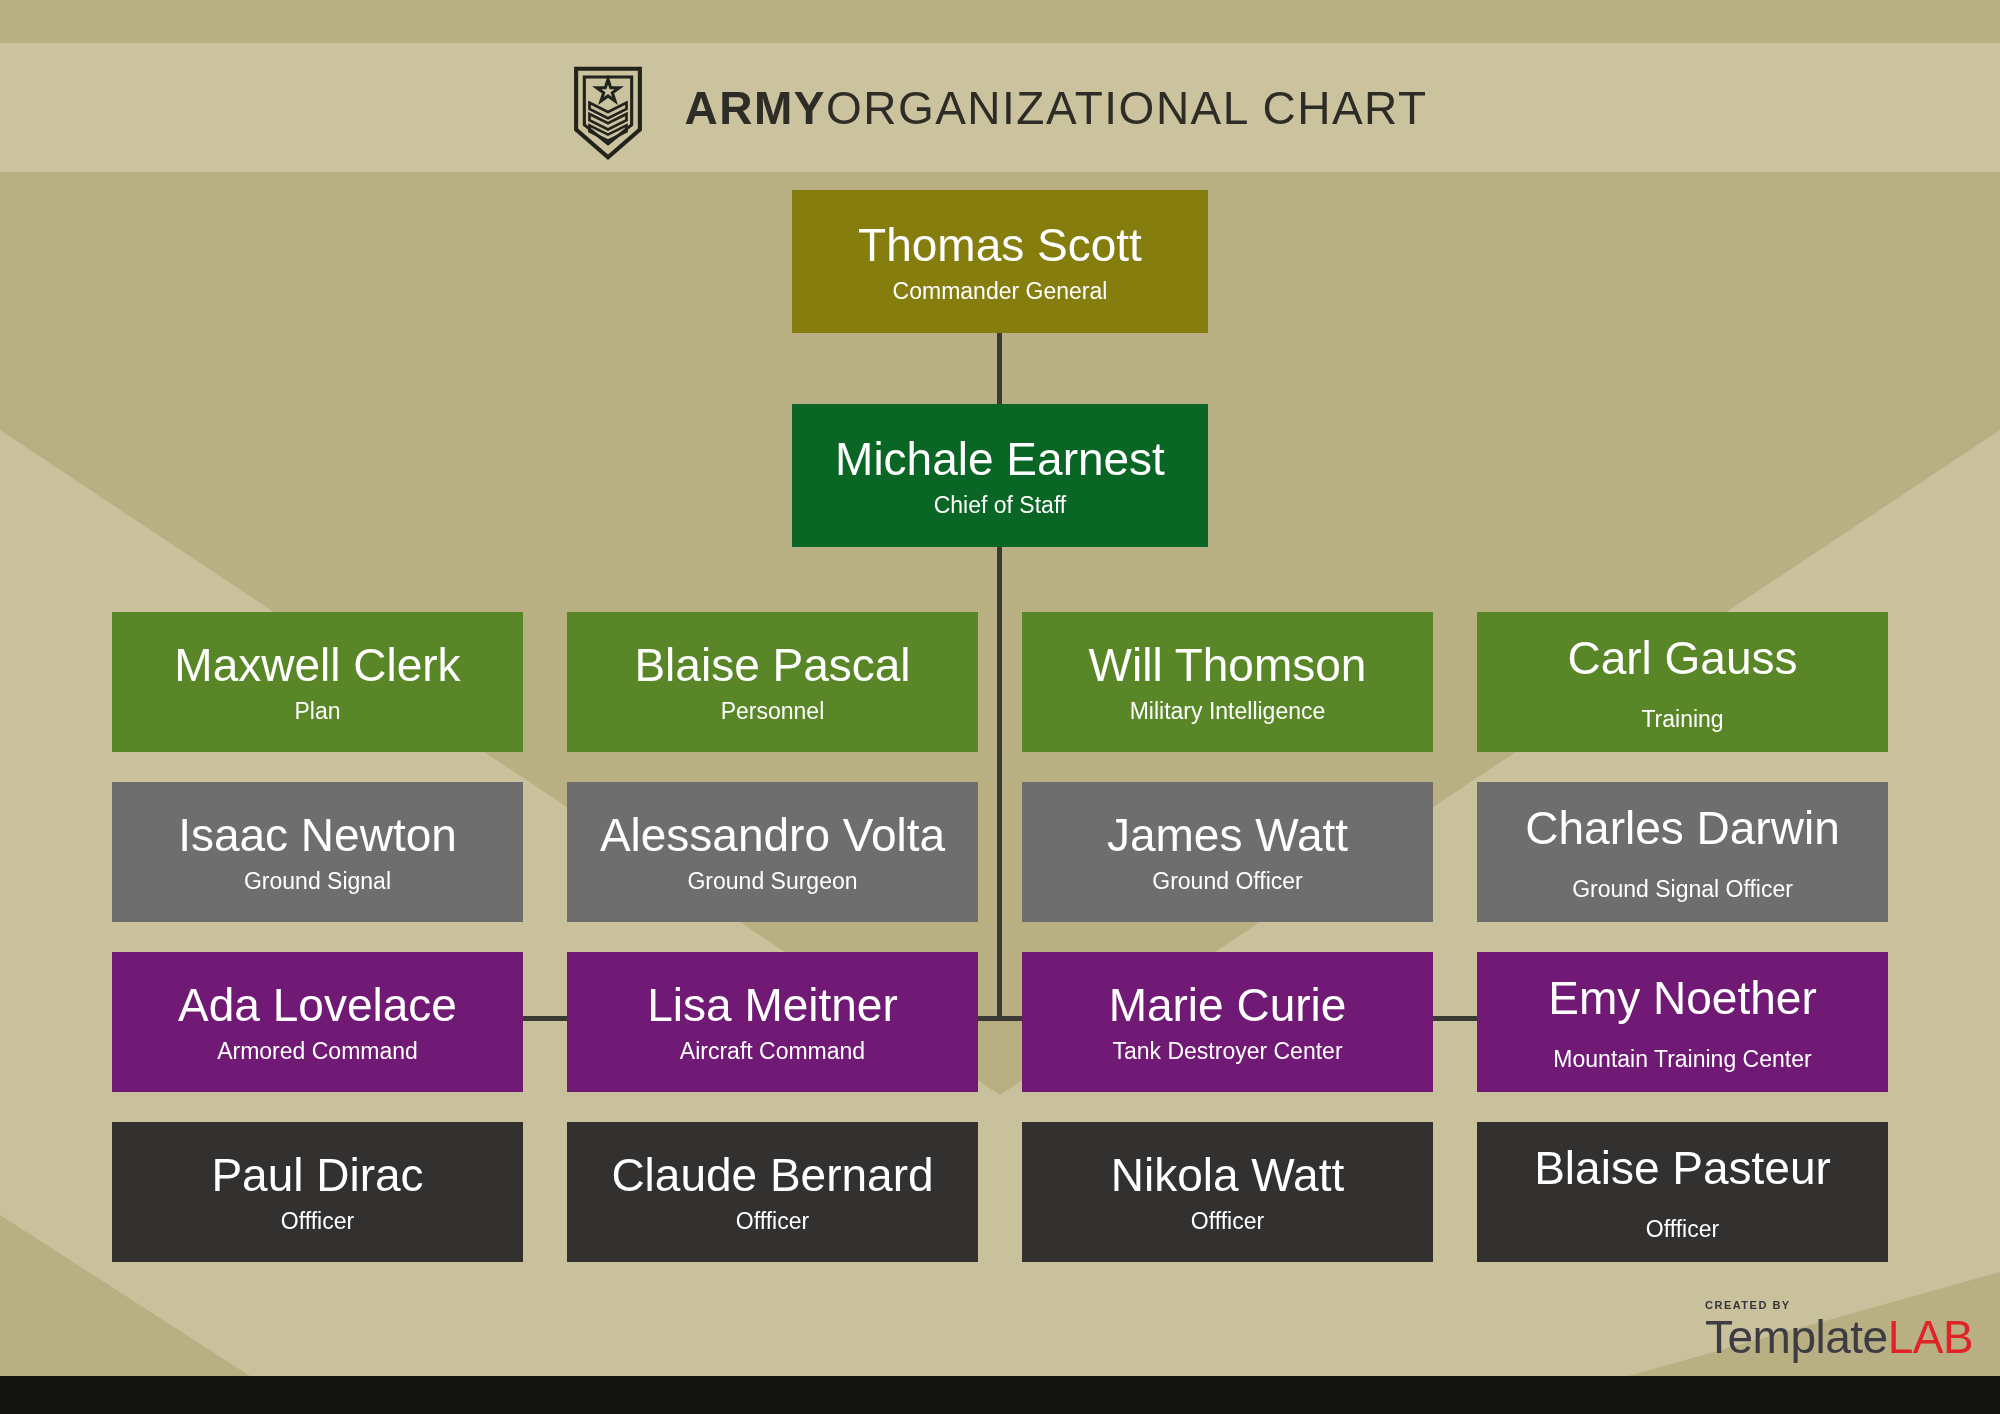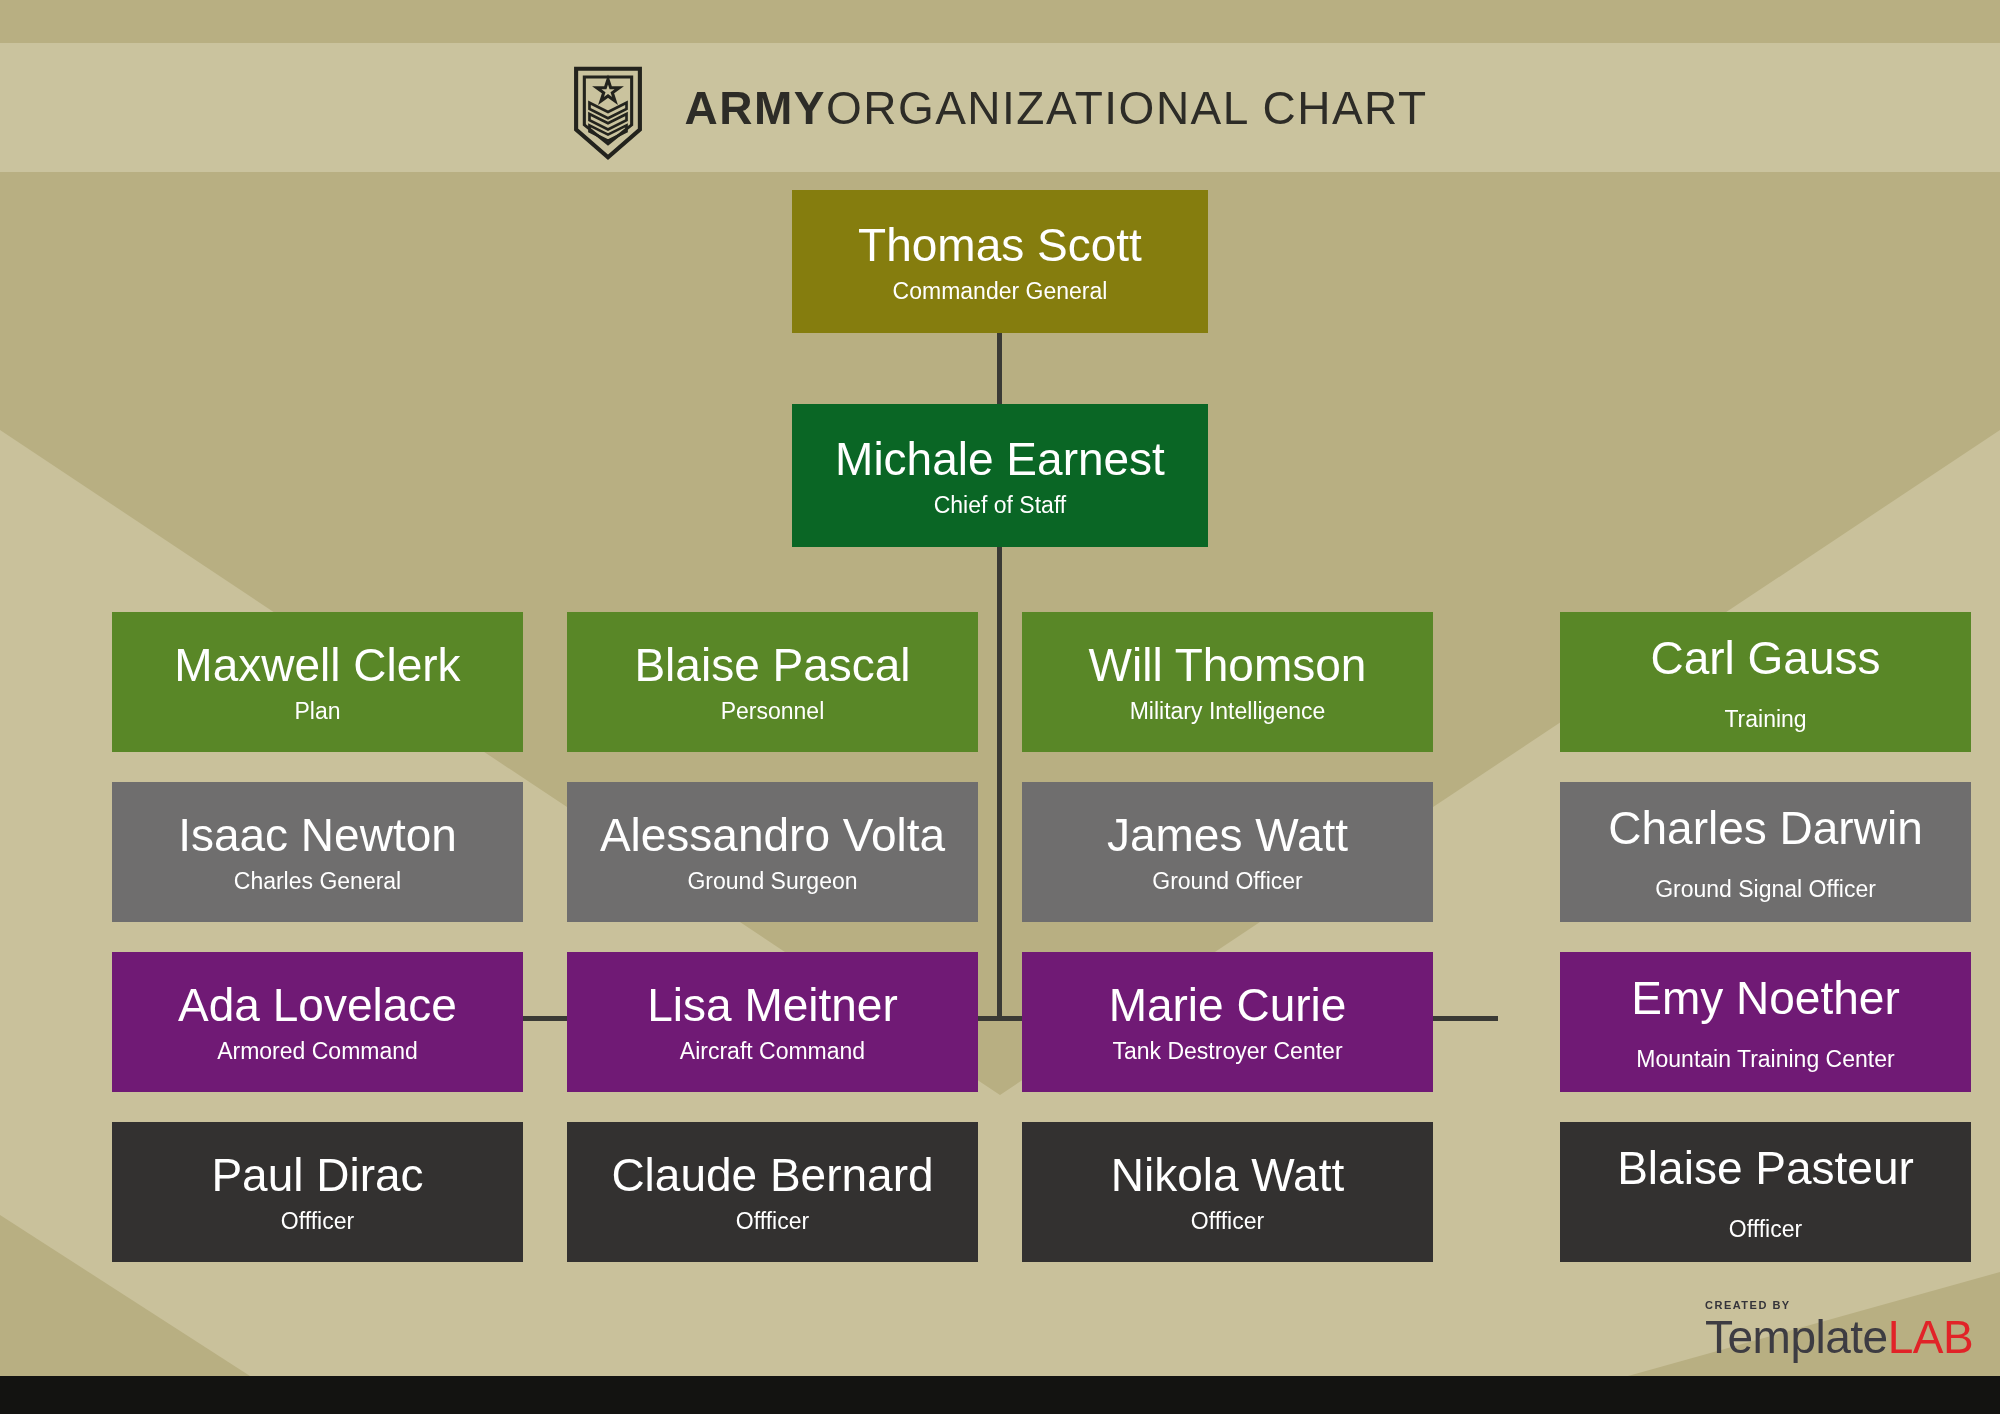--- a/index.html
+++ b/index.html
@@ -33,21 +33,21 @@
   .node{
     position:absolute;z-index:2;color:#fff;text-align:center;
     display:flex;flex-direction:column;align-items:center;justify-content:center;
     gap:6px;
   }
   .node .name{font-size:46px;line-height:1.15;}
   .node .role{font-size:23px;line-height:1.15;}
   .node-commander{left:792px;top:190px;width:416px;height:143px;background:#857d0e;}
   .node-chief{left:792px;top:404px;width:416px;height:143px;background:#0a6625;}
   .grid{width:411px;height:140px;}
-  .c0{left:112px;} .c1{left:567px;} .c2{left:1022px;} .c3{left:1560px;gap:21px;}
+  .c0{left:112px;} .c1{left:567px;} .c2{left:1022px;} .c3{left:1477px;gap:21px;}
   .r0{top:612px;background:#598727;}
   .r1{top:782px;background:#6f6e6e;}
   .r2{top:952px;background:#701a75;}
   .r3{top:1122px;background:#333130;}
 
   
   .brand{position:absolute;left:1705px;top:1300px;z-index:3;line-height:1;}
   .created-by{font-size:11px;font-weight:bold;color:#35343a;letter-spacing:1.5px;display:block;margin-bottom:3px;}
   .brand-text{font-size:46px;font-weight:normal;letter-spacing:-0.5px;}
   .brand-dark{color:#3d3c42;}
@@ -111,21 +111,21 @@
     <div class="name">Will Thomson</div>
     <div class="role">Military Intelligence</div>
   </div>
   <div class="node grid r0 c3">
     <div class="name">Carl Gauss</div>
     <div class="role">Training</div>
   </div>
 
   <div class="node grid r1 c0">
     <div class="name">Isaac Newton</div>
-    <div class="role">Charles General</div>
+    <div class="role">Ground Signal</div>
   </div>
   <div class="node grid r1 c1">
     <div class="name">Alessandro Volta</div>
     <div class="role">Ground Surgeon</div>
   </div>
   <div class="node grid r1 c2">
     <div class="name">James Watt</div>
     <div class="role">Ground Officer</div>
   </div>
   <div class="node grid r1 c3">

